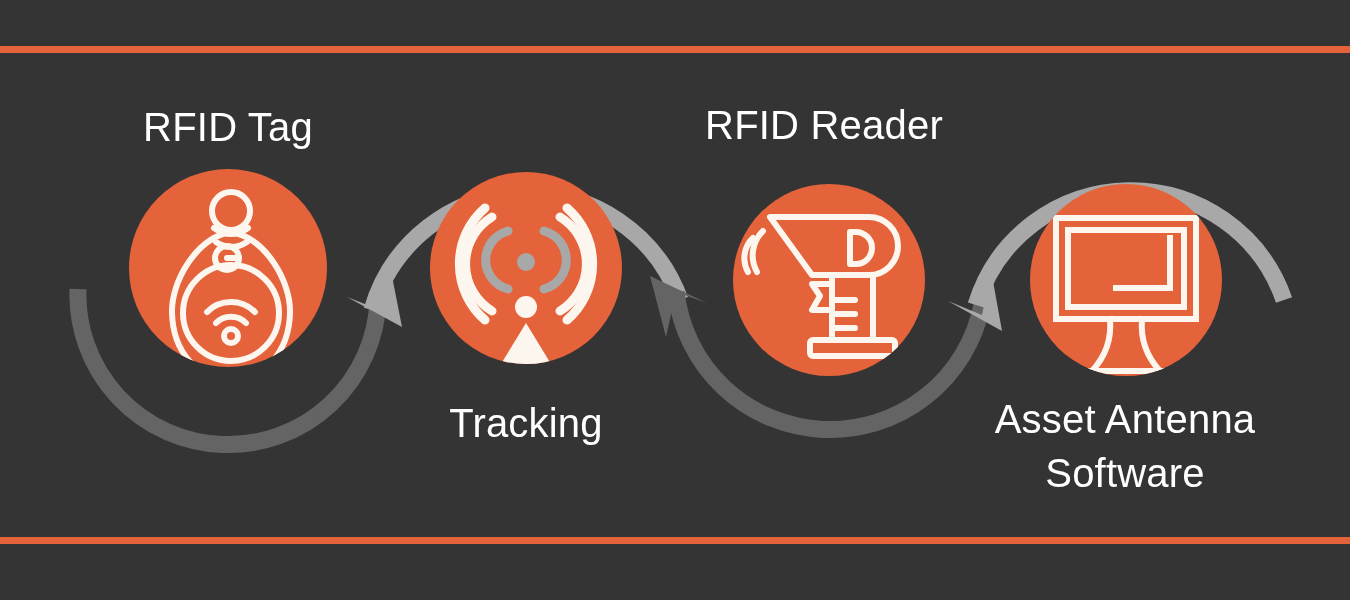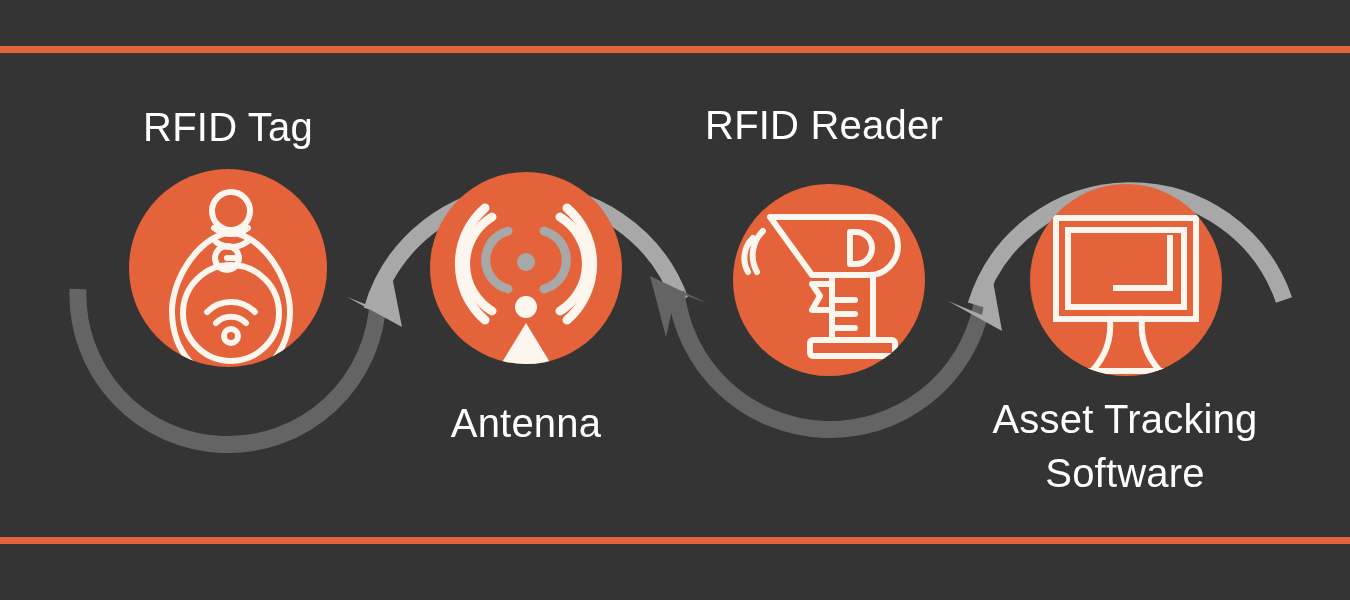--- a/index.html
+++ b/index.html
@@ -179,20 +179,20 @@
         <path d="M 1142,319 C 1140,342 1148,358 1160,371"></path>
 
         <path d="M 1088,371 L 1164,371"></path>
         <path d="M 1084,383 L 1168,383"></path>
       </g>
     </g>
   </svg>
 
   <div class="node-label" id="label-rfid-tag">RFID Tag</div>
 
-  <div class="node-label" id="label-antenna">Antenna</div>
+  <div class="node-label" id="label-antenna">Tracking</div>
 
   <div class="node-label" id="label-rfid-reader">RFID Reader</div>
 
-  <div class="node-label" id="label-asset-software">Asset Tracking
+  <div class="node-label" id="label-asset-software">Asset Antenna
 Software</div>
 
 </div>
 
 </body></html>

